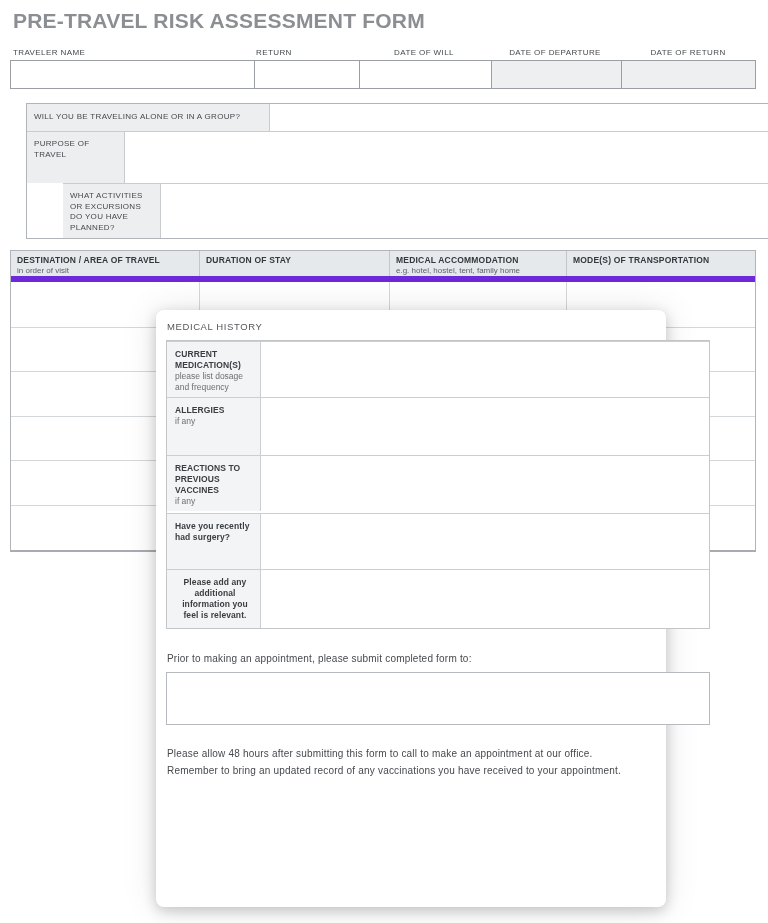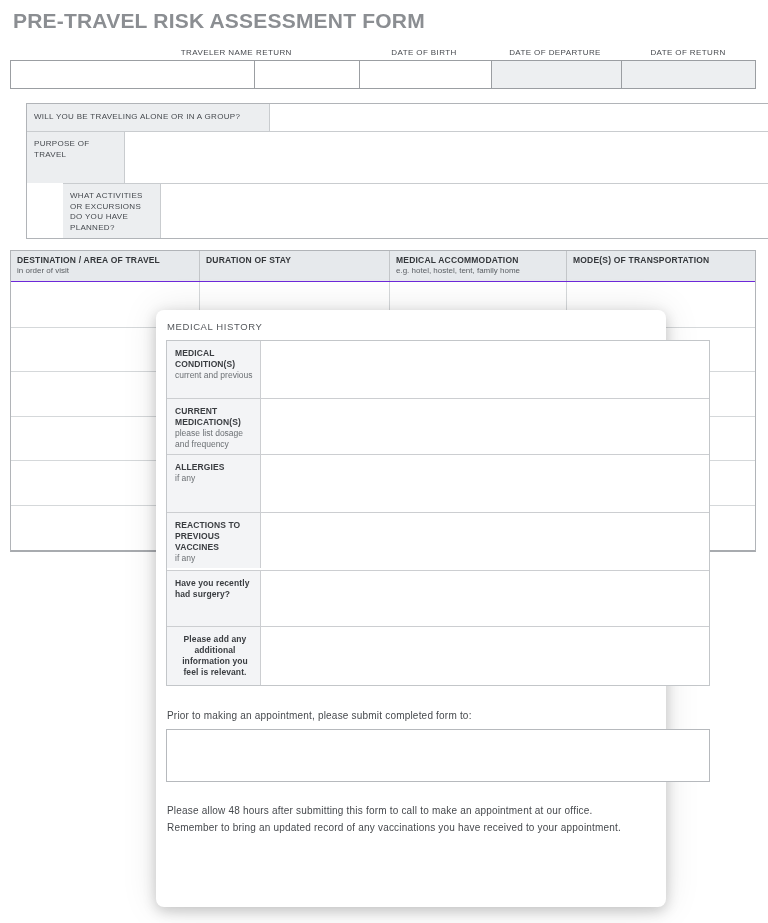--- a/index.html
+++ b/index.html
@@ -9,21 +9,21 @@
     -webkit-font-smoothing:antialiased;
   }
   .page-title{
     position:absolute;left:13px;top:9px;font-size:21px;font-weight:bold;
     color:#8b8e92;letter-spacing:0.2px;
   }
 
   
   .field-labels{position:absolute;left:10px;top:48px;width:746px;display:flex;}
   .fl{font-size:8px;color:#46494e;letter-spacing:0.4px;box-sizing:border-box;}
-  .fl.w0{width:243px;text-align:right;padding-left:3px;}
+  .fl.w0{width:243px;text-align:left;padding-left:3px;}
   .fl.w1{width:105px;text-align:left;padding-left:3px;}
   .fl.w2{width:132px;text-align:center;}
   .fl.w3{width:130px;text-align:center;}
   .fl.w4{width:136px;text-align:center;}
   .field-cells{
     position:absolute;left:10px;top:60px;width:746px;height:29px;display:flex;
     border:1px solid #9b9ea2;box-sizing:border-box;background:#fff;
   }
   .fc{box-sizing:border-box;border-left:1px solid #9b9ea2;height:100%;}
   .fc.w0{width:243px;border-left:none;}
@@ -48,21 +48,21 @@
   }
   .qrow.r0 .qlabel{width:243px;display:flex;align-items:center;}
   .qrow.r1 .qlabel,.qrow.r2 .qlabel{width:98px;padding-top:7px;}
   .qinput{flex:1;background:#fff;}
 
   
   .itable{
     position:absolute;left:10px;top:250px;width:746px;box-sizing:border-box;
     border:1px solid #b1b4b8;border-bottom:2px solid #a8abaf;background:#fff;
   }
-  .ihead{display:flex;background:#e6e9ec;border-bottom:1px solid #6d28d9;height:31px;box-sizing:border-box;}
+  .ihead{display:flex;background:#e6e9ec;border-bottom:6px solid #6d28d9;height:31px;box-sizing:border-box;}
   .ihcell{box-sizing:border-box;padding:4px 6px 2px 6px;border-left:1px solid #c3c6c9;}
   .ihcell.c0{border-left:none;}
   .ihcell b{display:block;font-size:8.5px;color:#34373b;letter-spacing:0.2px;line-height:11px;}
   .ihcell span{display:block;font-size:8px;color:#5a5e63;line-height:10px;}
   .c0{width:188px;} .c1{width:190px;} .c2{width:177px;} .c3{width:189px;}
   .irow{display:flex;height:44.6px;border-top:1px solid #d5d8da;box-sizing:border-box;}
   .irow:first-child{border-top:none;}
   .icell{box-sizing:border-box;border-left:1px solid #d5d8da;height:100%;}
   .icell.c0{border-left:none;}
 
@@ -95,21 +95,21 @@
   .panel-notes{margin:20px 0 0 1px;font-size:10px;color:#46494d;line-height:17px;letter-spacing:0.2px;}
 </style>
 </head>
 <body>
 
 <div class="page-title">PRE-TRAVEL RISK ASSESSMENT FORM</div>
 
 <div class="field-labels">
   <div class="fl w0">TRAVELER NAME</div>
   <div class="fl w1">RETURN</div>
-  <div class="fl w2">DATE OF BIRTH</div>
+  <div class="fl w2">DATE OF WILL</div>
   <div class="fl w3">DATE OF DEPARTURE</div>
   <div class="fl w4">DATE OF RETURN</div>
 </div>
 
 <div class="field-cells">
   <div class="fc w0"></div>
   <div class="fc w1"></div>
   <div class="fc w2"></div>
   <div class="fc w3"></div>
   <div class="fc w4"></div>
@@ -186,27 +186,20 @@
         <div class="icell c2"></div>
         <div class="icell c3"></div>
       </div>
     </div>
 </div>
 
 <div class="panel">
   <div class="panel-title">MEDICAL HISTORY</div>
 
   <div class="mtable">
-    <div class="mrow m0">
-      <div class="mlabel">
-        <b>MEDICAL CONDITION(S)</b>
-        <span>current and previous</span>
-      </div>
-      <div class="minput"></div>
-    </div>
     <div class="mrow m1">
       <div class="mlabel">
         <b>CURRENT MEDICATION(S)</b>
         <span>please list dosage and frequency</span>
       </div>
       <div class="minput"></div>
     </div>
     <div class="mrow m2">
       <div class="mlabel">
         <b>ALLERGIES</b>

